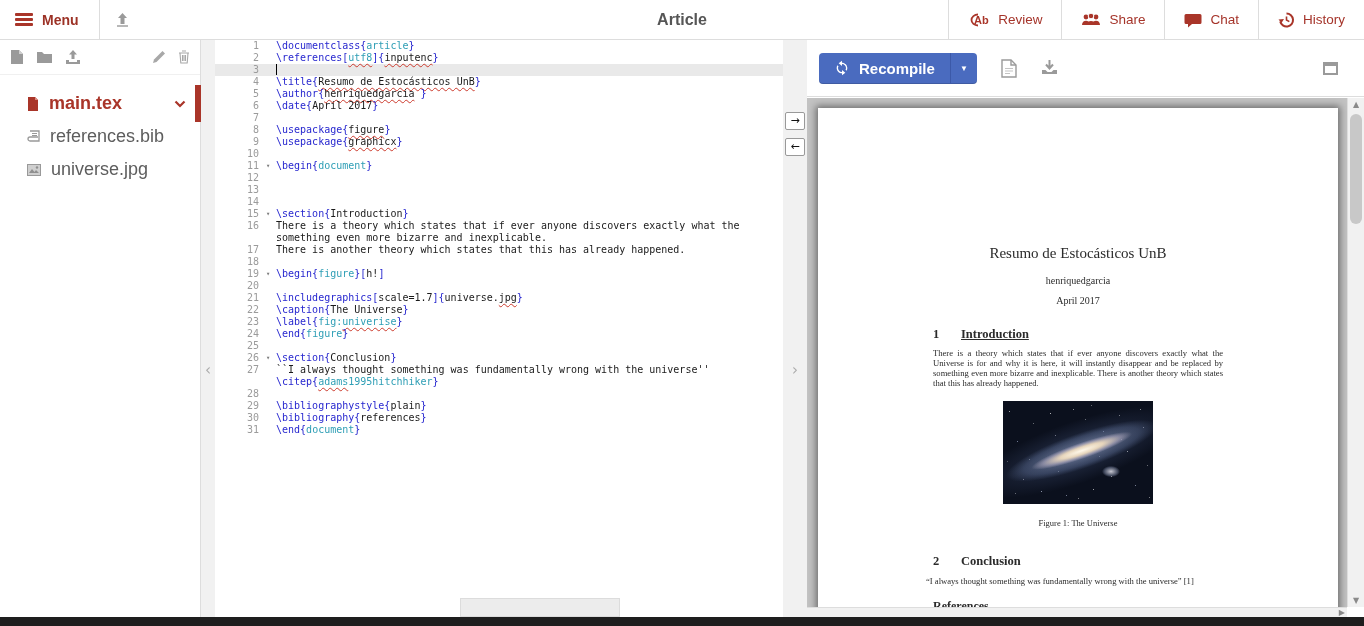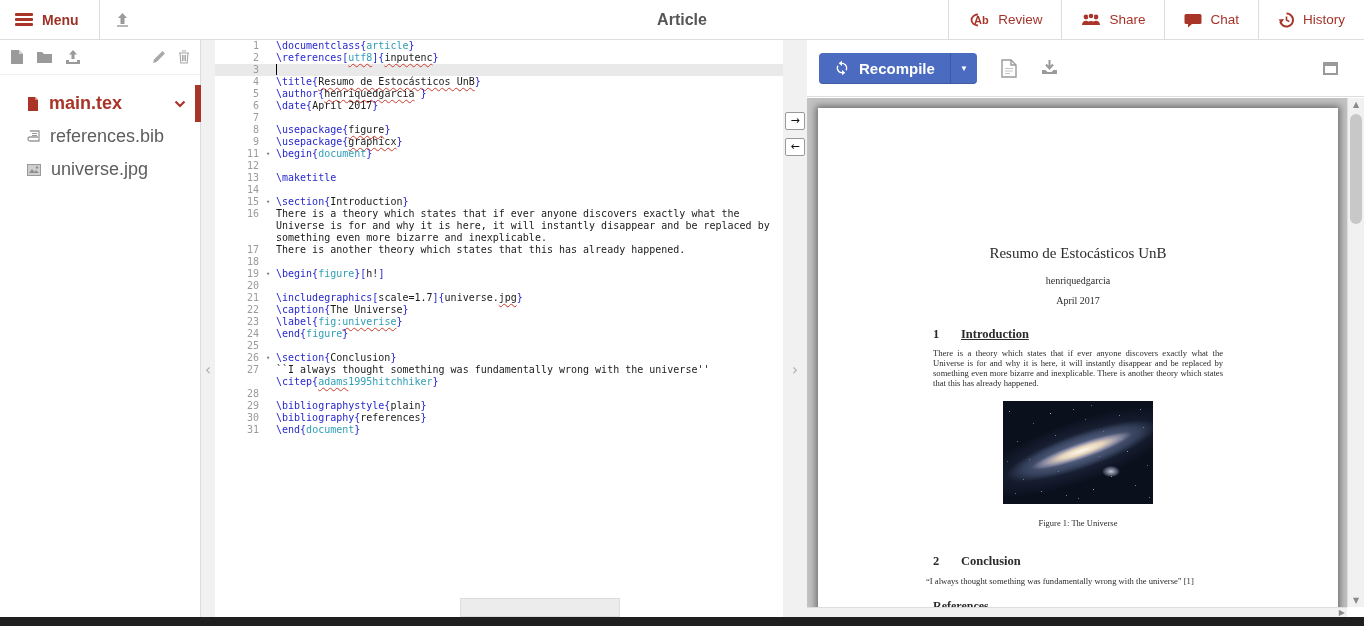--- a/index.html
+++ b/index.html
@@ -274,27 +274,27 @@
   <div>
       <div class="crow"><span class="gut">1</span><span class="fold"></span><span class="codetxt"><span class="c">\documentclass{</span><span class="e">article</span><span class="c">}</span></span></div>
       <div class="crow"><span class="gut">2</span><span class="fold"></span><span class="codetxt"><span class="c">\references[</span><span class="e sq">utf8</span><span class="c">]{</span><span class="t sq">inputenc</span><span class="c">}</span></span></div>
       <div class="crow cur"><span class="gut">3</span><span class="fold"></span><span class="codetxt"><span class="caret"></span></span></div>
       <div class="crow"><span class="gut">4</span><span class="fold"></span><span class="codetxt"><span class="c">\title{</span><span class="t sq">Resumo de Estocásticos UnB</span><span class="c">}</span></span></div>
       <div class="crow"><span class="gut">5</span><span class="fold"></span><span class="codetxt"><span class="c">\author{</span><span class="t sq">henriquedgarcia</span><span class="t"> </span><span class="c">}</span></span></div>
       <div class="crow"><span class="gut">6</span><span class="fold"></span><span class="codetxt"><span class="c">\date{</span><span class="t">April 2017</span><span class="c">}</span></span></div>
       <div class="crow"><span class="gut">7</span><span class="fold"></span><span class="codetxt"></span></div>
       <div class="crow"><span class="gut">8</span><span class="fold"></span><span class="codetxt"><span class="c">\usepackage{</span><span class="t sq">figure</span><span class="c">}</span></span></div>
       <div class="crow"><span class="gut">9</span><span class="fold"></span><span class="codetxt"><span class="c">\usepackage{</span><span class="t sq">graphicx</span><span class="c">}</span></span></div>
+      <div class="crow"><span class="gut">10</span><span class="fold"></span><span class="codetxt"></span></div>
       <div class="crow"><span class="gut">11</span><span class="fold">▾</span><span class="codetxt"><span class="c">\begin{</span><span class="e">document</span><span class="c">}</span></span></div>
       <div class="crow"><span class="gut">12</span><span class="fold"></span><span class="codetxt"></span></div>
-      <div class="crow"><span class="gut">13</span><span class="fold"></span><span class="codetxt"><span class="c">\maketitle</span></span></div>
+      <div class="crow"><span class="gut">13</span><span class="fold"></span></div>
       <div class="crow"><span class="gut">14</span><span class="fold"></span><span class="codetxt"></span></div>
       <div class="crow"><span class="gut">15</span><span class="fold">▾</span><span class="codetxt"><span class="c">\section{</span><span class="t">Introduction</span><span class="c">}</span></span></div>
       <div class="crow"><span class="gut">16</span><span class="fold"></span><span class="codetxt"><span class="t">There is a theory which states that if ever anyone discovers exactly what the</span></span></div>
-      <div class="crow"><span class="gut"></span><span class="fold"></span><span class="codetxt"><span class="t">Universe is for and why it is here, it will instantly disappear and be replaced by</span></span></div>
       <div class="crow"><span class="gut"></span><span class="fold"></span><span class="codetxt"><span class="t">something even more bizarre and inexplicable.</span></span></div>
       <div class="crow"><span class="gut">17</span><span class="fold"></span><span class="codetxt"><span class="t">There is another theory which states that this has already happened.</span></span></div>
       <div class="crow"><span class="gut">18</span><span class="fold"></span><span class="codetxt"></span></div>
       <div class="crow"><span class="gut">19</span><span class="fold">▾</span><span class="codetxt"><span class="c">\begin{</span><span class="e">figure</span><span class="c">}[</span><span class="t">h!</span><span class="c">]</span></span></div>
       <div class="crow"><span class="gut">20</span><span class="fold"></span></div>
       <div class="crow"><span class="gut">21</span><span class="fold"></span><span class="codetxt"><span class="c">\includegraphics[</span><span class="t">scale=1.7</span><span class="c">]{</span><span class="t">universe.</span><span class="t sq">jpg</span><span class="c">}</span></span></div>
       <div class="crow"><span class="gut">22</span><span class="fold"></span><span class="codetxt"><span class="c">\caption{</span><span class="t">The Universe</span><span class="c">}</span></span></div>
       <div class="crow"><span class="gut">23</span><span class="fold"></span><span class="codetxt"><span class="c">\label{</span><span class="e">fig:</span><span class="e sq">univerise</span><span class="c">}</span></span></div>
       <div class="crow"><span class="gut">24</span><span class="fold"></span><span class="codetxt"><span class="c">\end{</span><span class="e">figure</span><span class="c">}</span></span></div>
       <div class="crow"><span class="gut">25</span><span class="fold"></span><span class="codetxt"></span></div>

